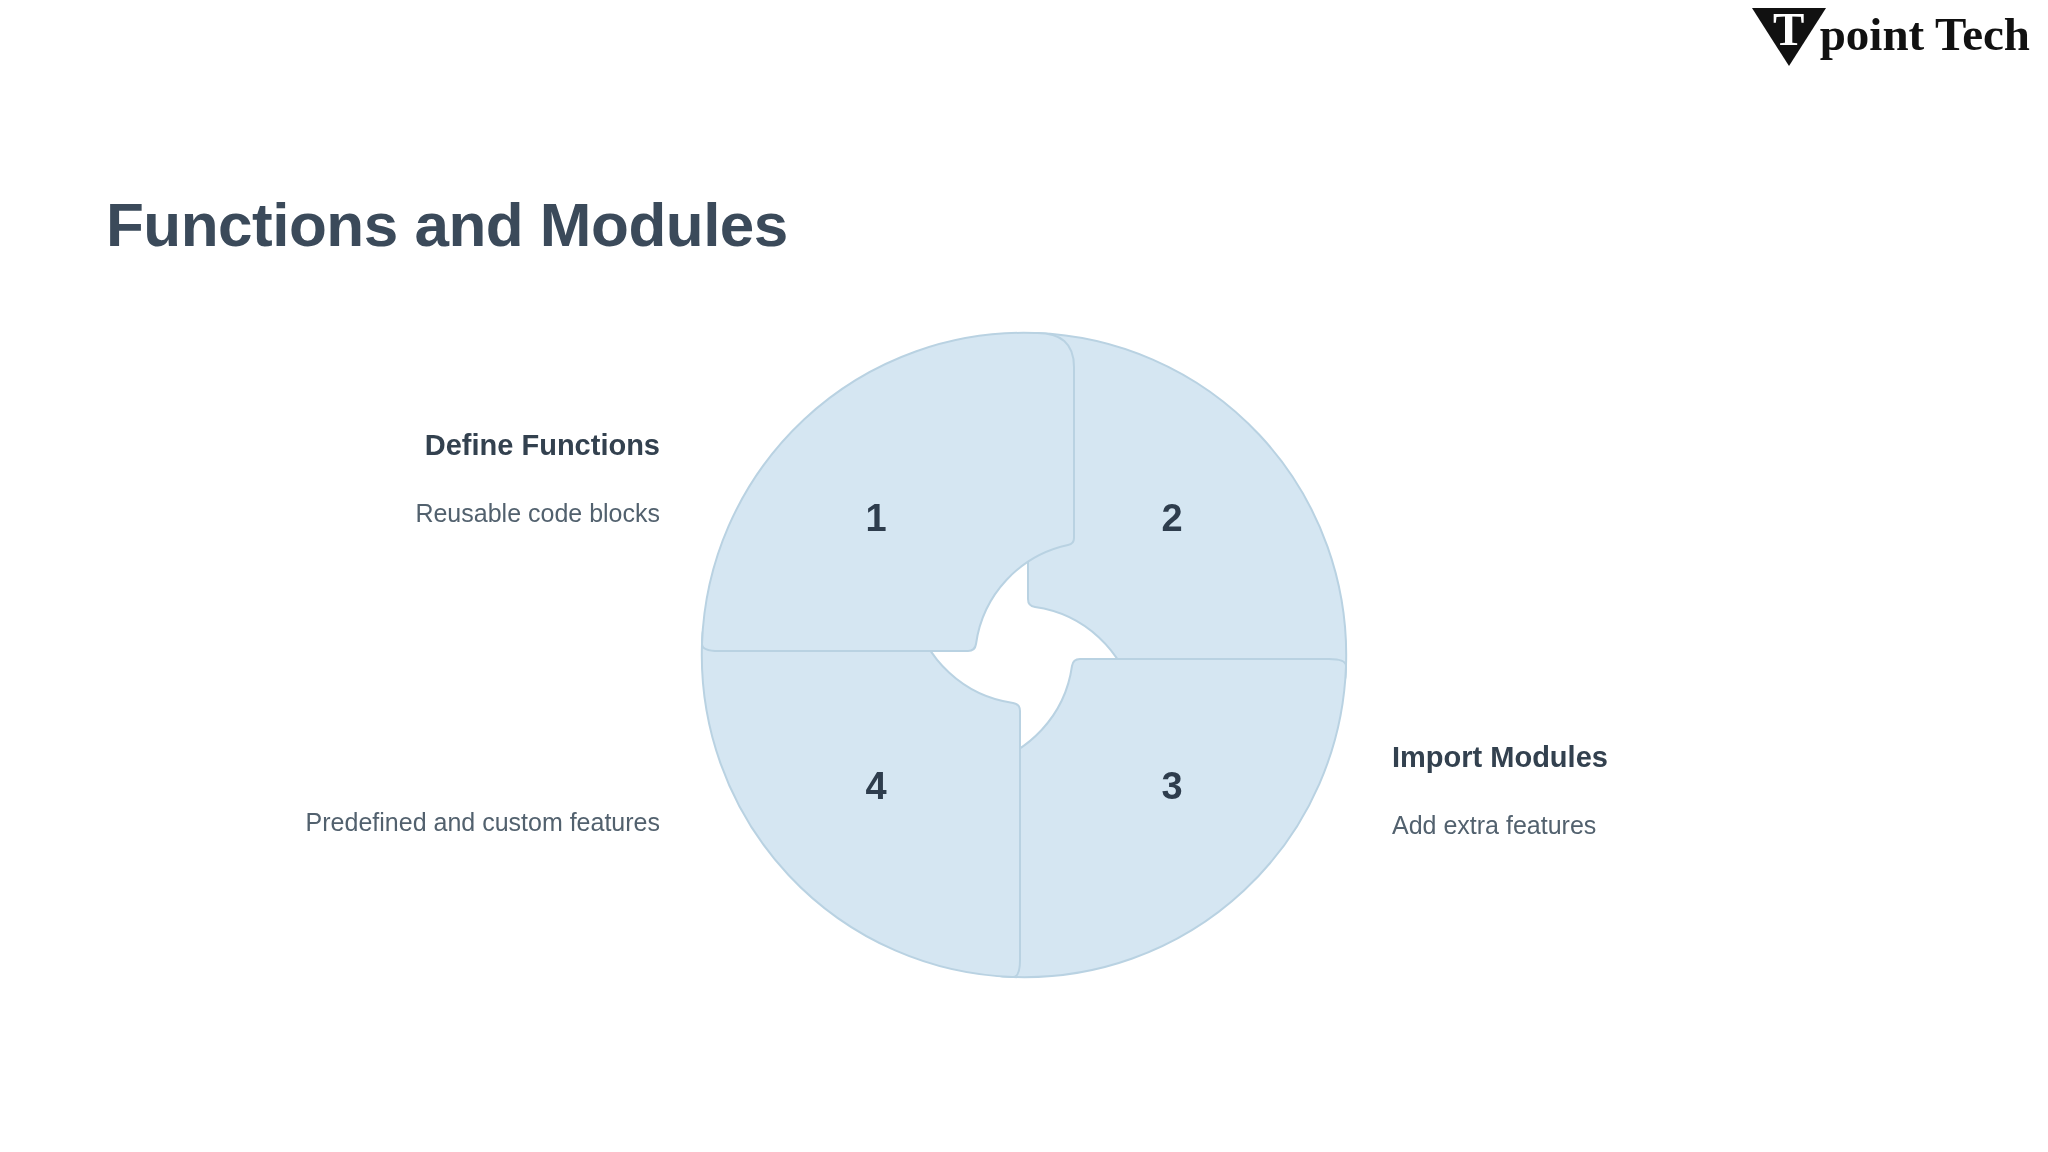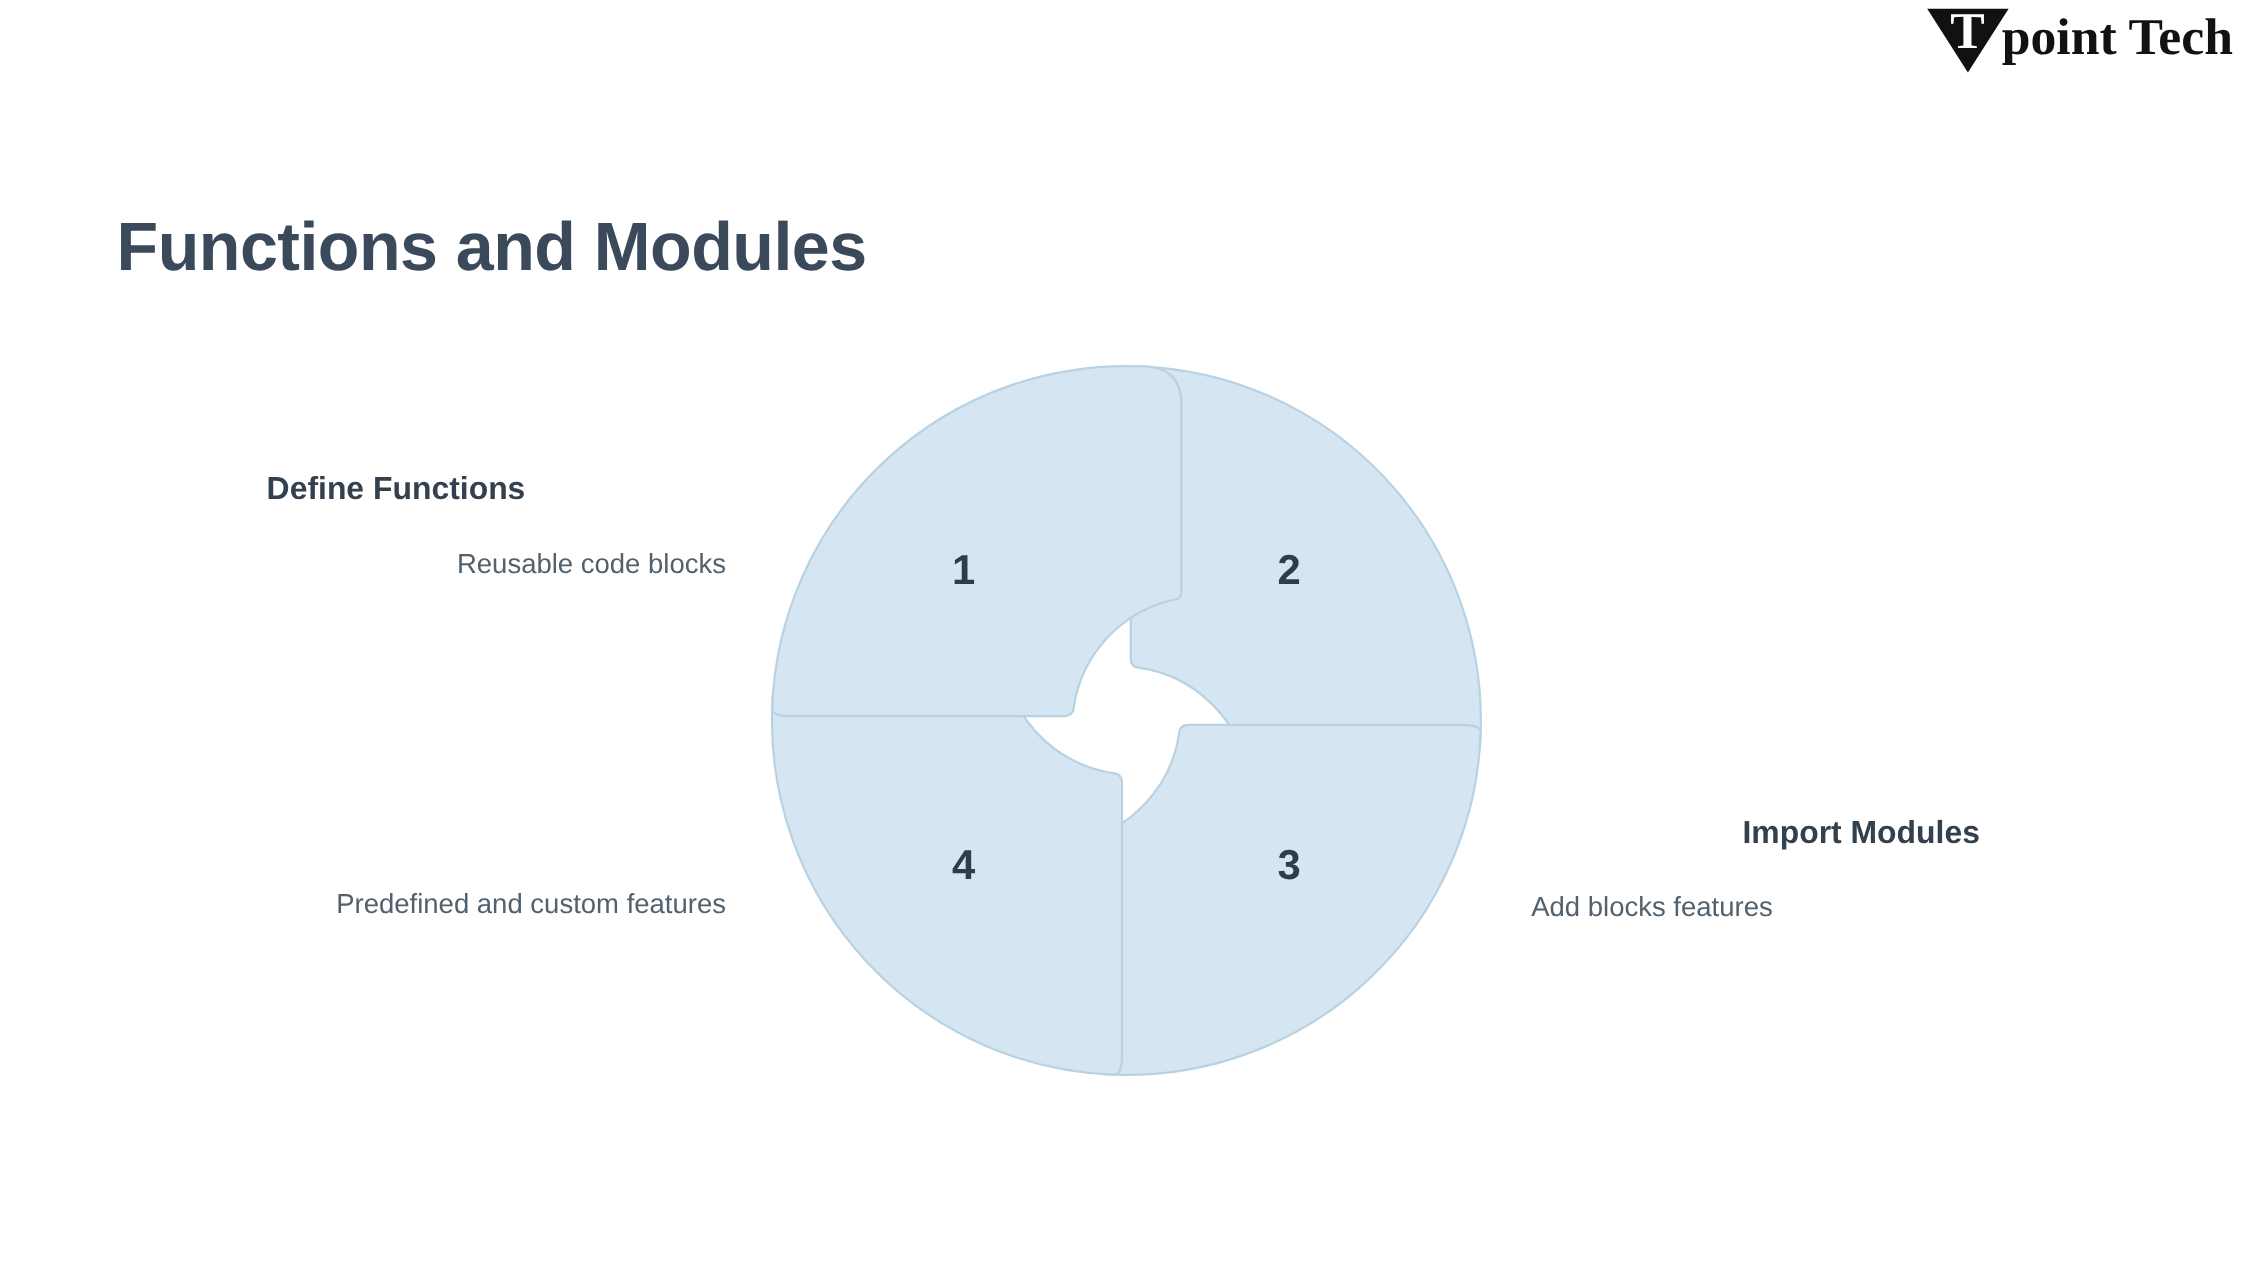--- a/index.html
+++ b/index.html
@@ -107,21 +107,20 @@
   .callout {
     position: absolute;
     width: 600px;
   }
   .callout .callout-heading {
     font-size: 29px;
     line-height: 34px;
     font-weight: bold;
     color: #33414f;
     white-space: nowrap;
-    text-align: center;
   }
   .callout .callout-sub {
     margin-top: 36px;
     font-size: 25px;
     line-height: 30px;
     font-weight: normal;
     color: #52616e;
     white-space: nowrap;
   }
   .callout.align-right { text-align: right; }
@@ -190,16 +189,16 @@
     <div class="callout-sub">Reusable code blocks</div>
   </div>
 
 
   <div class="callout align-right" id="callout-4">
     <div class="callout-sub">Predefined and custom features</div>
   </div>
 
   <div class="callout align-left" id="callout-3">
     <div class="callout-heading">Import Modules</div>
-    <div class="callout-sub">Add blocks features</div>
+    <div class="callout-sub">Add extra features</div>
   </div>
 
 </div>
 
 </body></html>

